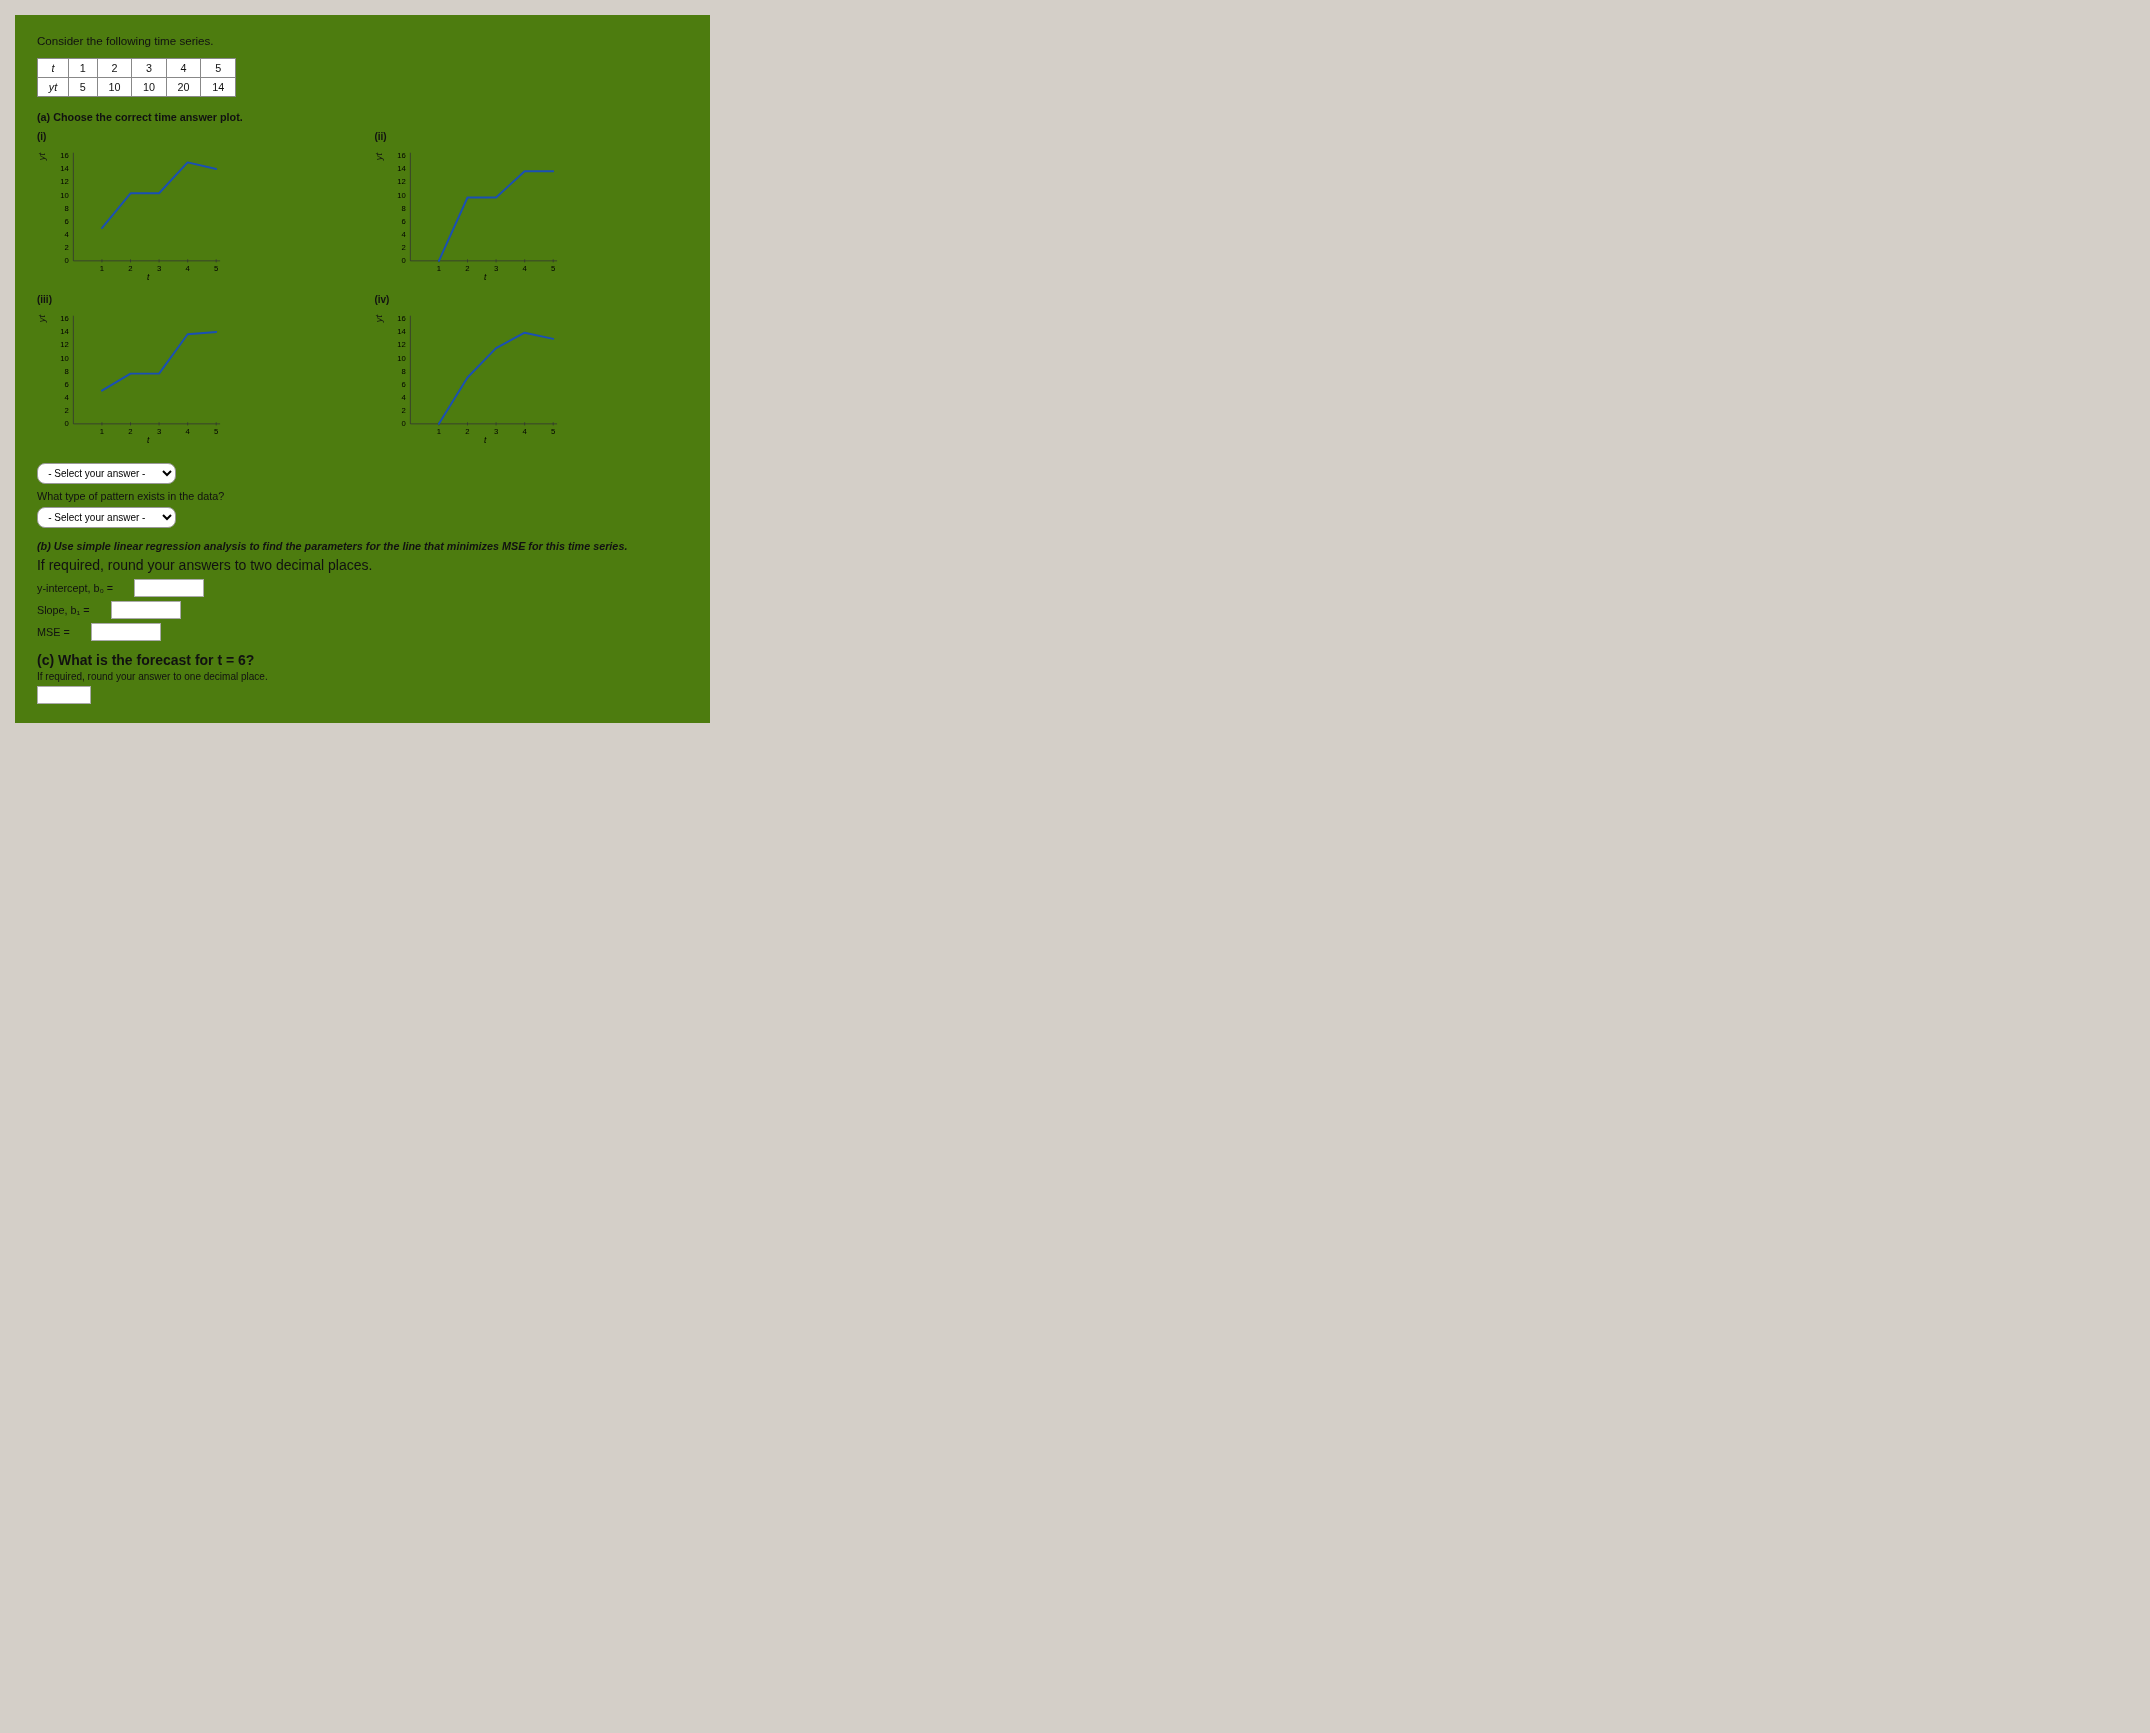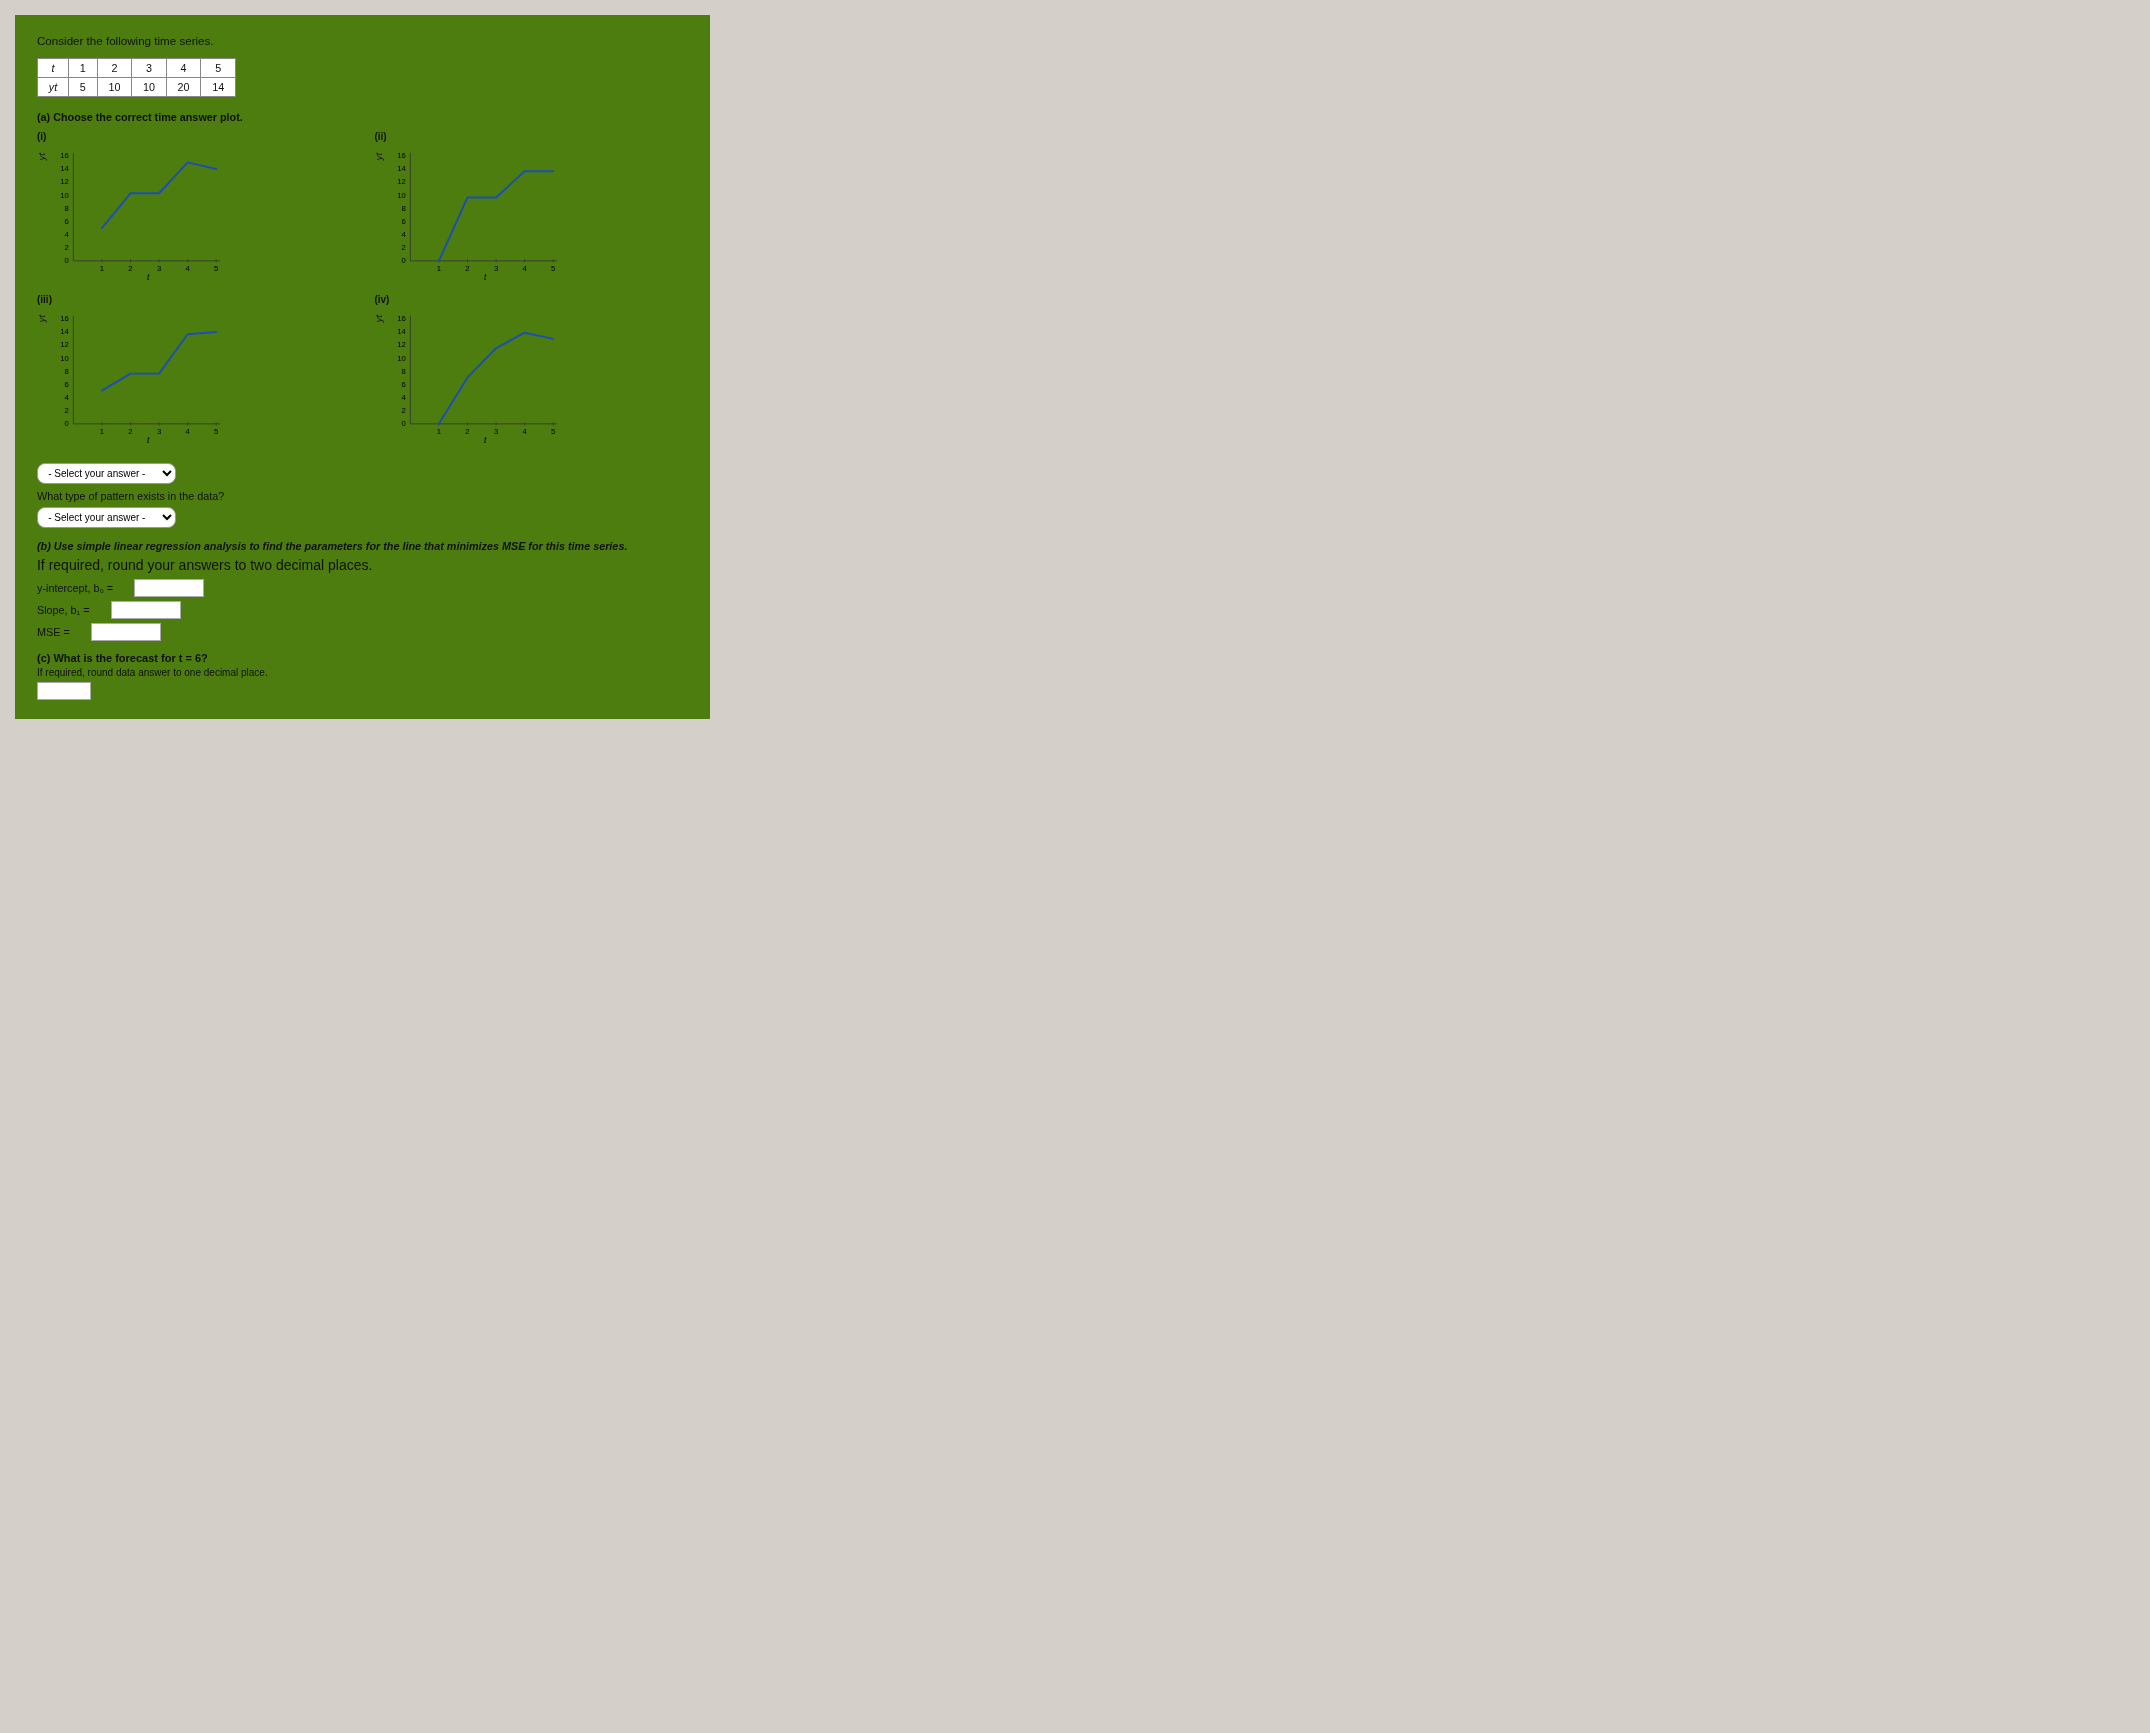--- a/index.html
+++ b/index.html
@@ -112,21 +112,21 @@
     }
     .input-row input {
       width: 70px;
       border: 0.8px solid #aaa;
       background: #fff;
       padding: 2.3px 4.6px;
       font-size: 10px;
     }
     
     .part-c-title {
-      font-size: 11px;
+      font-size: 14px;
       font-weight: bold;
       margin-bottom: 3.1px;
       margin-top: 10.8px;
     }
     .part-c-sub {
       font-size: 10px;
       margin-bottom: 4.6px;
     }
     .answer-box {
       width: 54px;
@@ -353,18 +353,18 @@
     <div class="input-row">
       <label>MSE =</label>
       <input type="text" style="">
     </div>
   </div>
 
   <div style="margin-top:10.8px;">
     <div class="part-c-title">
       <span>(c) What is the forecast for t = 6?</span>
     </div>
-    <div class="part-c-sub">If required, round data answer to one decimal place.</div>
+    <div class="part-c-sub">If required, round your answer to one decimal place.</div>
     <input type="text" class="answer-box" style="">
   </div>
 
 </div>
 
 
 </body></html>

